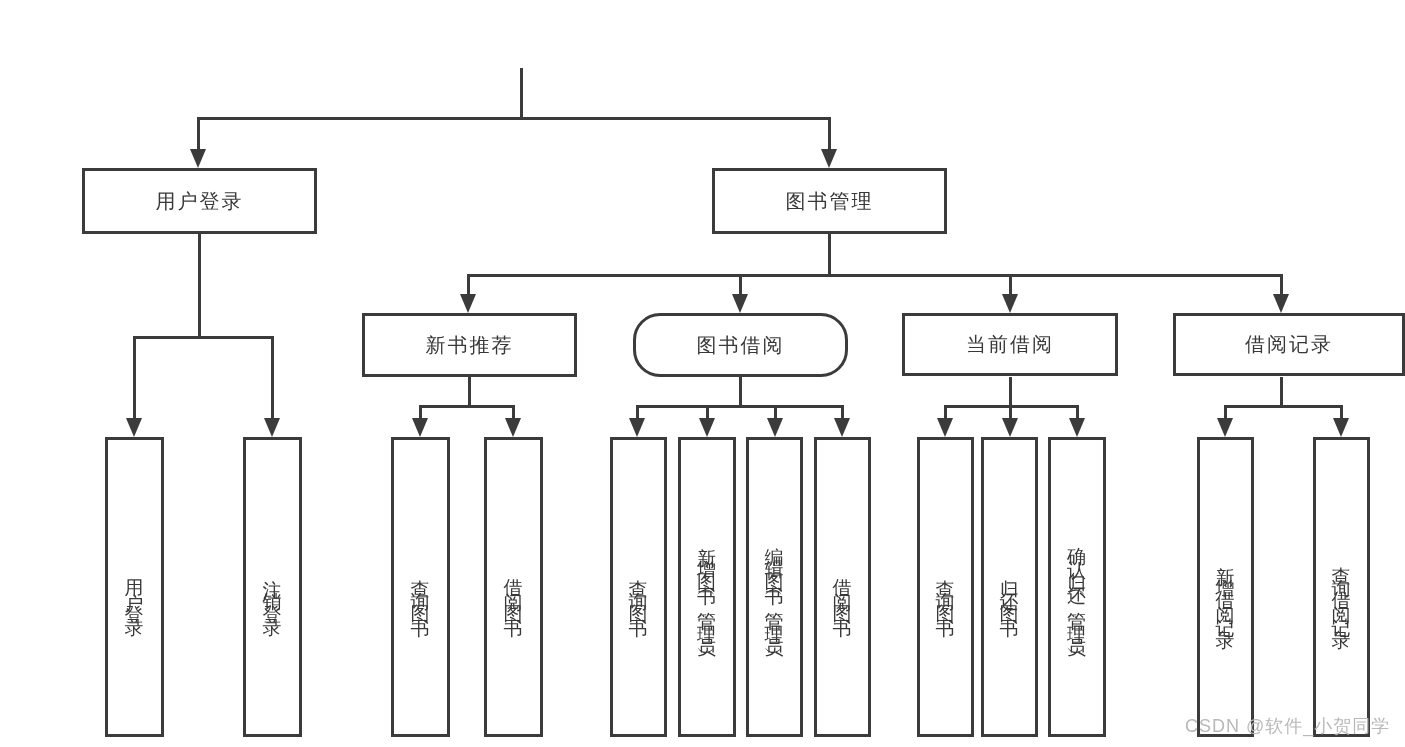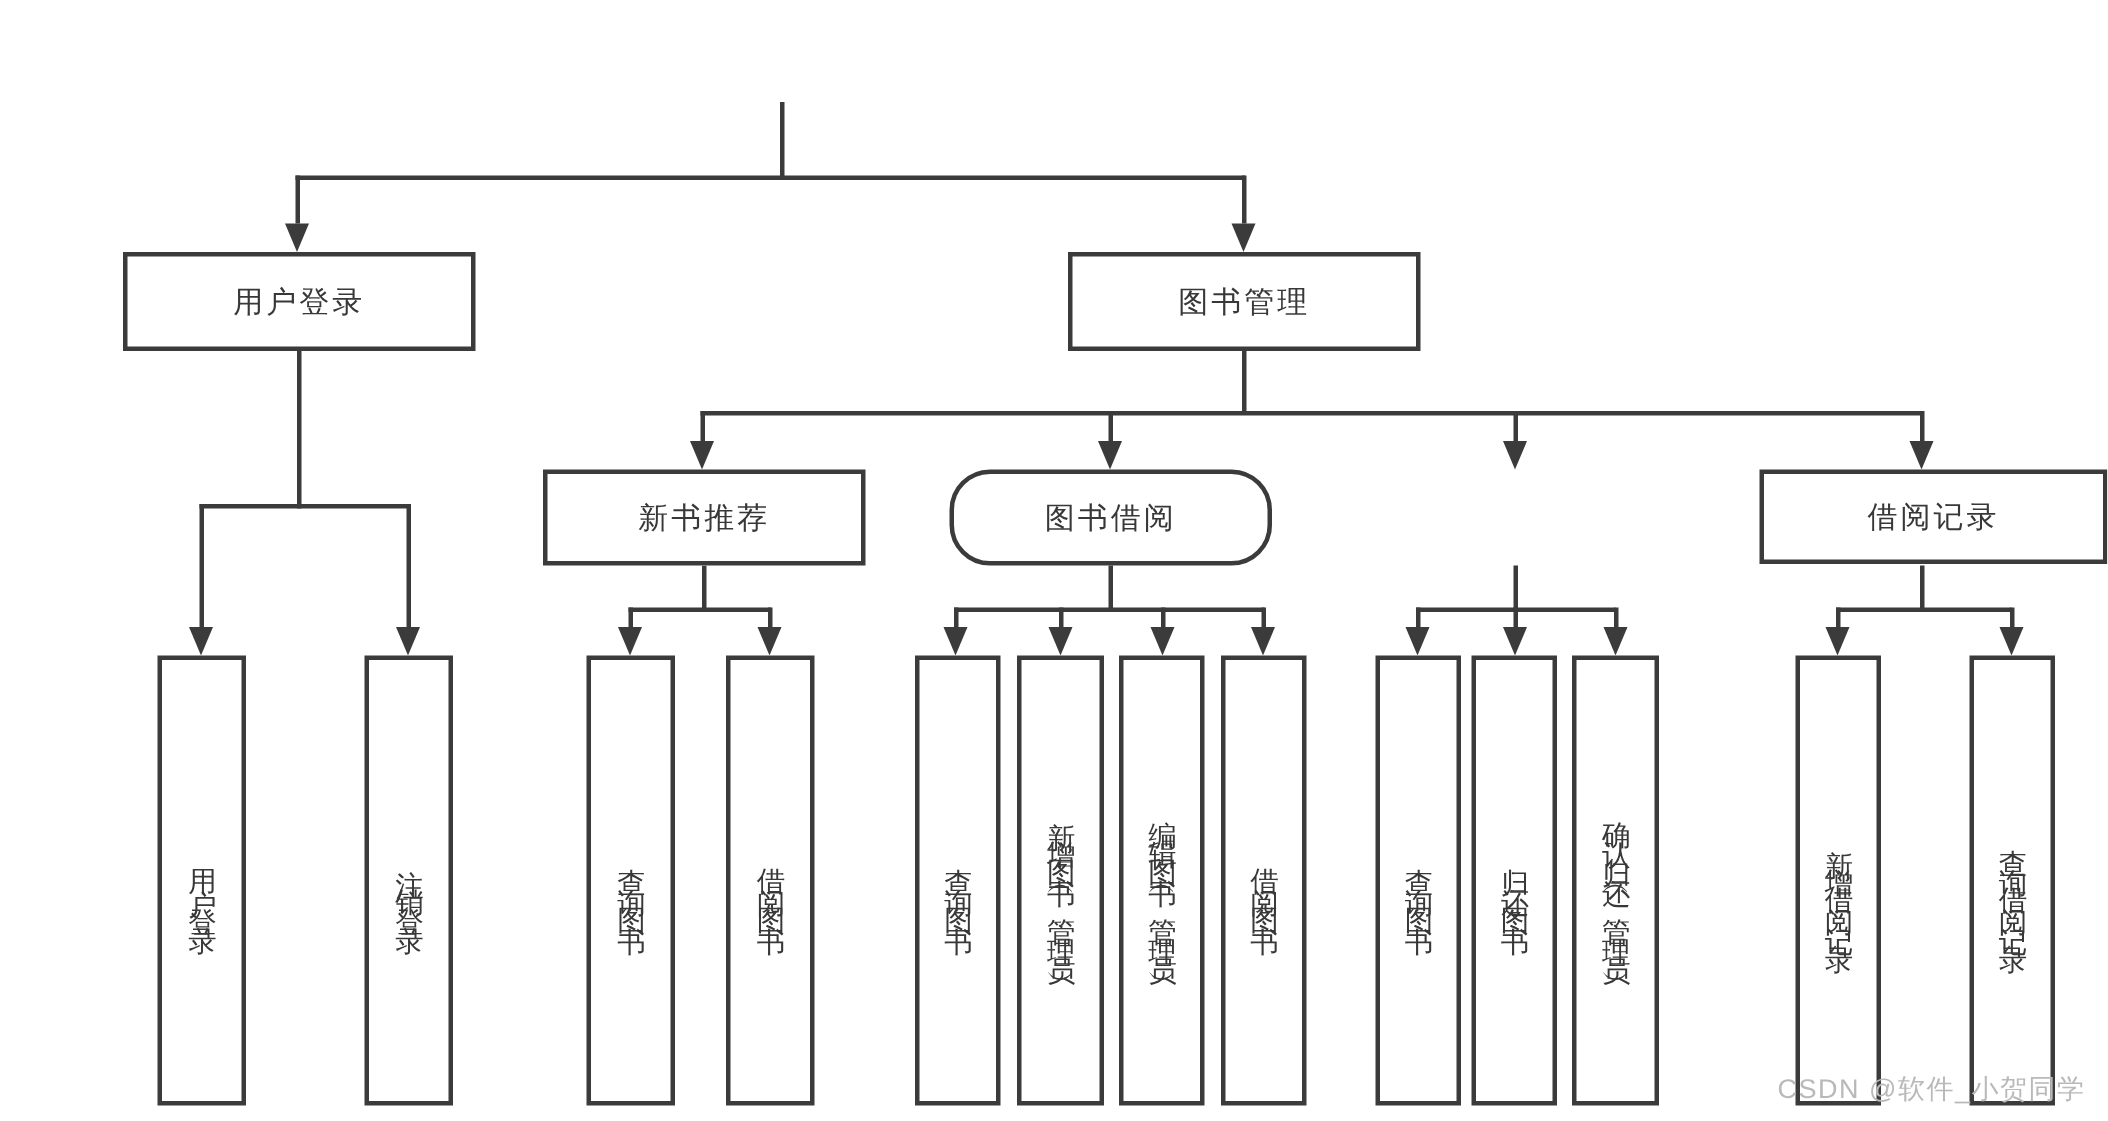--- a/index.html
+++ b/index.html
@@ -101,20 +101,21 @@
 
 
   <div class="node" style="left:82px;top:168px;width:235px;height:66px;">用户登录</div>
 
   <div class="node" style="left:712px;top:168px;width:235px;height:66px;">图书管理</div>
 
   <div class="node" style="left:362px;top:313px;width:215px;height:64px;">新书推荐</div>
 
   <div class="node" style="left:633px;top:313px;width:215px;height:64px;border-radius:27px;">图书借阅</div>
 
+  <div class="node" style="left:902px;top:313px;width:216px;height:63px;">当前借阅</div>
 
   <div class="node" style="left:1173px;top:313px;width:232px;height:63px;">借阅记录</div>
 
   <div class="node leaf" style="left:105px;top:437px;width:59px;height:300px;">用户登录</div>
 
   <div class="node leaf" style="left:243px;top:437px;width:59px;height:300px;">注销登录</div>
 
   <div class="node leaf" style="left:391px;top:437px;width:59px;height:300px;">查询图书</div>
 
   <div class="node leaf" style="left:484px;top:437px;width:59px;height:300px;">借阅图书</div>

